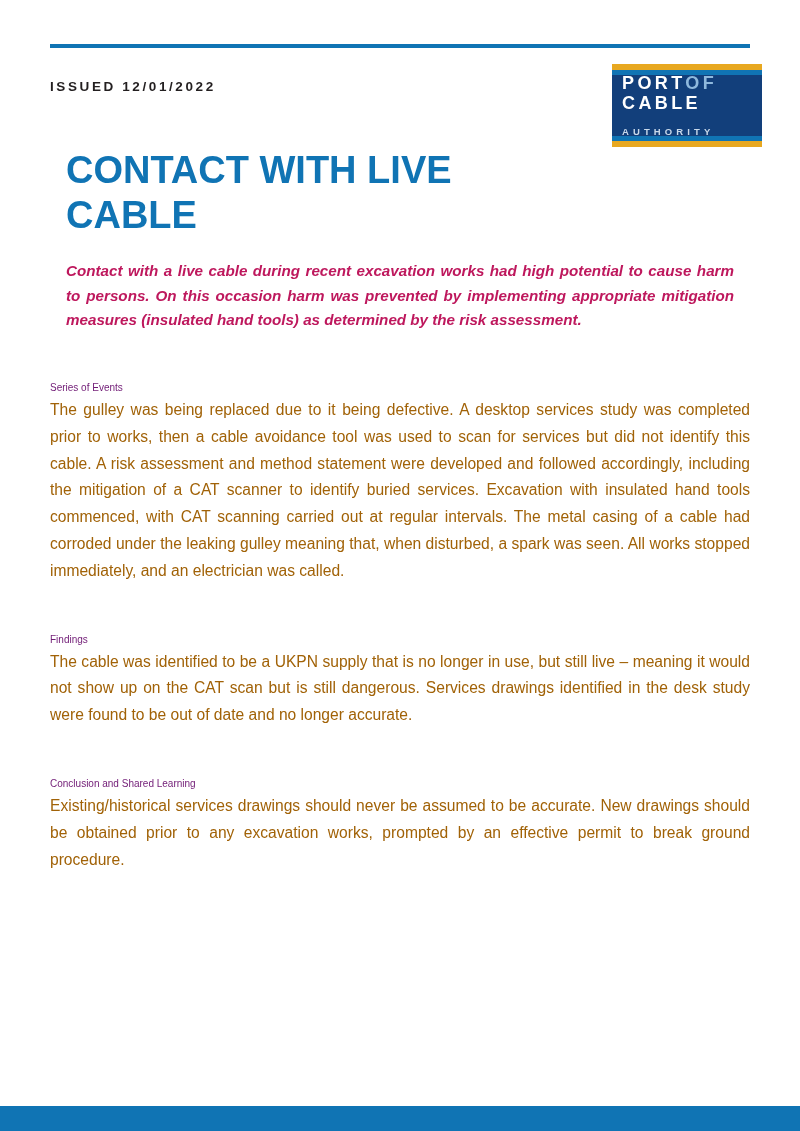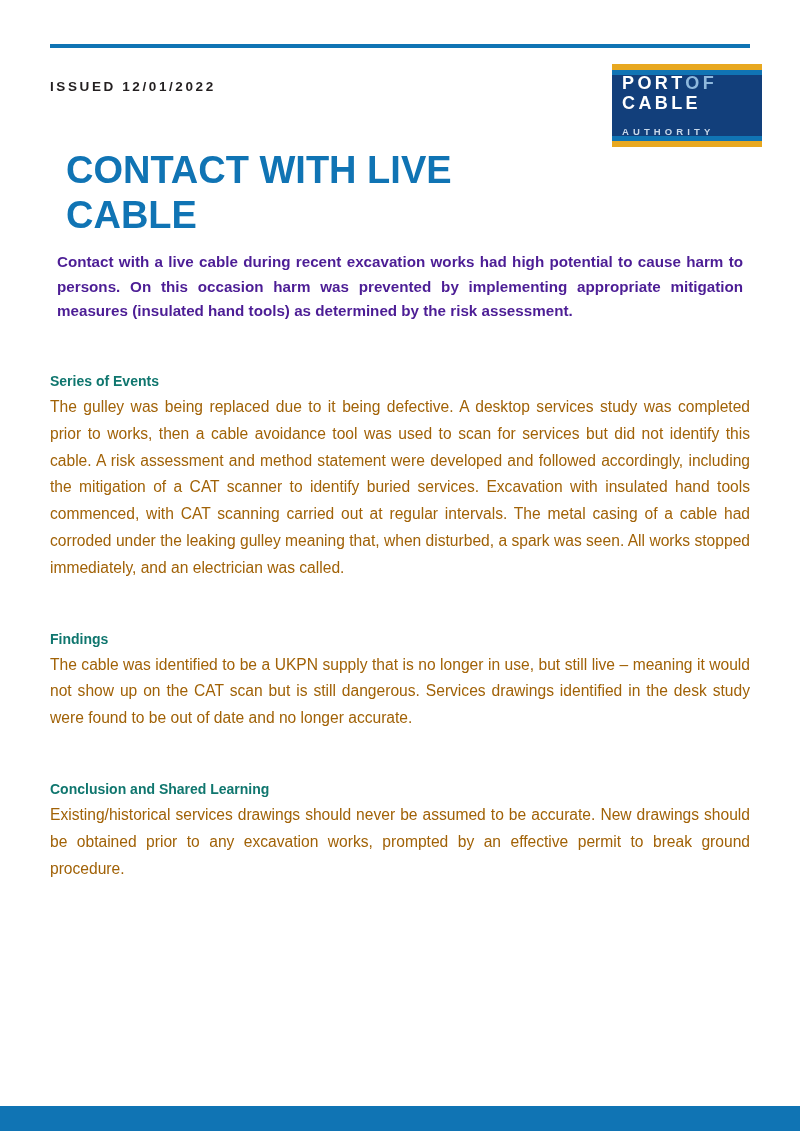--- a/index.html
+++ b/index.html
@@ -136,34 +136,35 @@
   .content {
     position: absolute;
     left: 50px;
     top: 243px;
     width: 700px;
   }
 
   .summary {
     font-size: 15.2px;
     font-weight: bold;
+    font-style: italic;
     line-height: 1.62;
     text-align: justify;
-    color: #4c1d95;
-    margin: 7px;
+    color: #be185d;
+    margin: 16px;
   }
 
   .section {
     margin-top: 47px;
   }
   .section-heading {
-    font-size: 14px;
-    font-weight: bold;
+    font-size: 10px;
+    font-weight: normal;
     line-height: 1.5;
-    color: #0f766e;
+    color: #701a75;
     margin: 0 0 2px 0;
   }
   .section-body {
     font-size: 15.6px;
     line-height: 1.72;
     text-align: justify;
     color: #a16207;
     margin: 0;
   }
 

